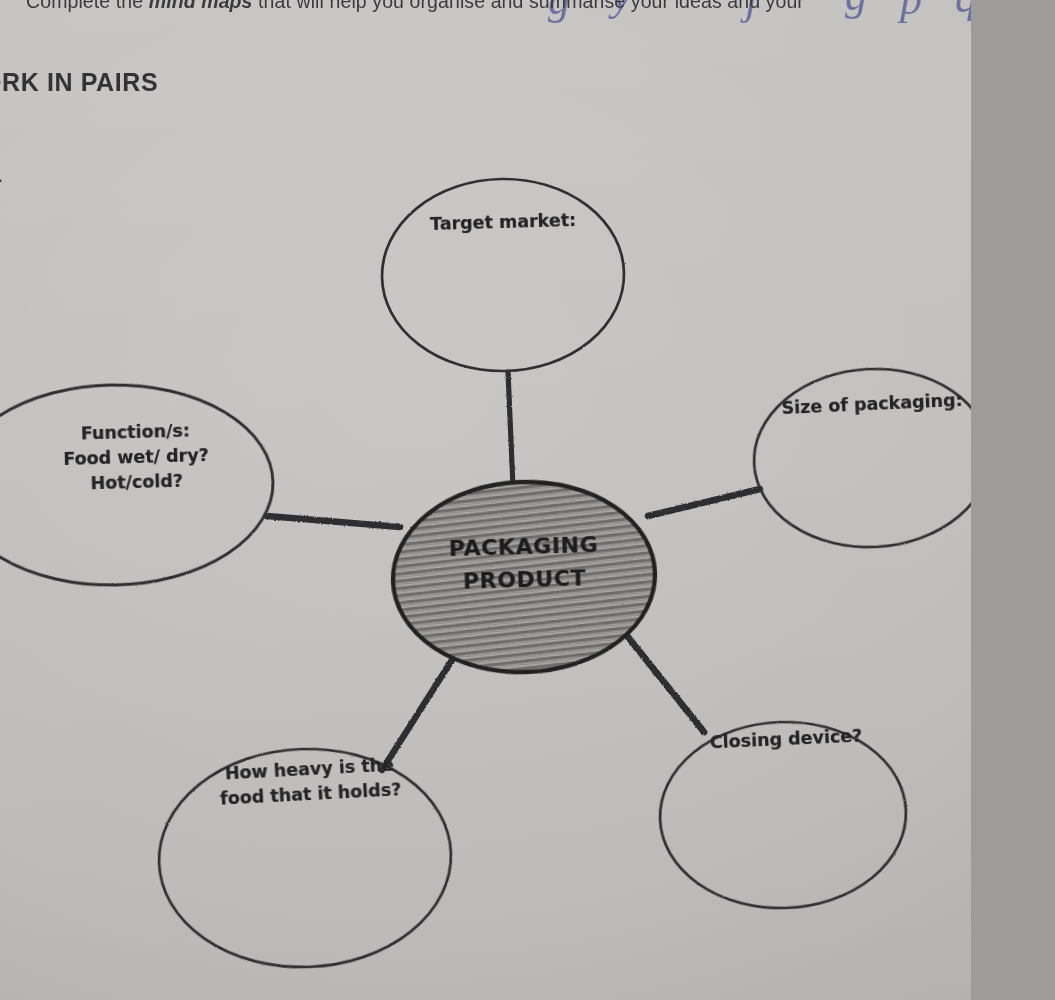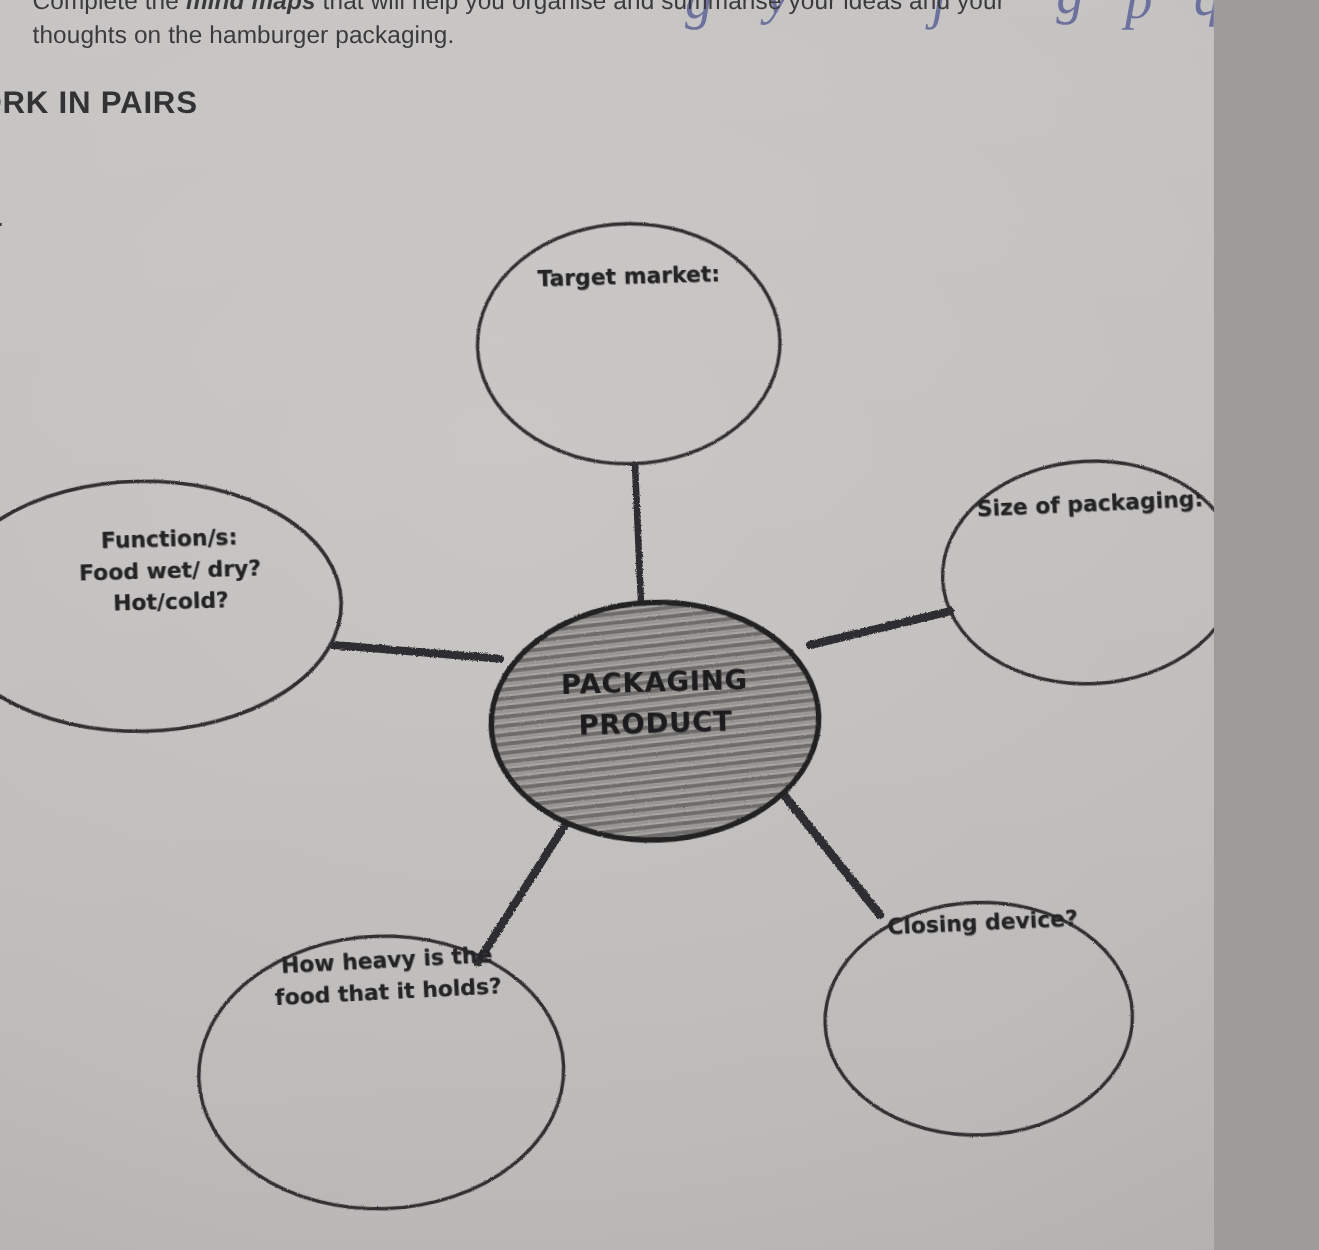--- a/index.html
+++ b/index.html
@@ -124,21 +124,20 @@
 
   <span class="ink" style="left:548px;">g</span>
   <span class="ink" style="left:612px; top:-30px;">y</span>
   <span class="ink" style="left:745px;">j</span>
   <span class="ink" style="left:845px; top:-30px;">g</span>
   <span class="ink" style="left:900px;">p</span>
   <span class="ink" style="left:955px; top:-28px;">q</span>
 
   <div class="print-text" id="instr-line1"><span>Complete the </span><span class="bold">mind maps</span><span> that will help you organise and summarise your ideas and your</span></div>
 
-  <div class="print-text" id="instr-line2">thoughts on the hamburger packaging.</div>
 
   <div class="print-text" id="work-heading">ORK IN PAIRS</div>
 
   <div id="margin-dot">.</div>
   <div id="edge-in">IN</div>
   <div id="edge-one">1</div>
 
   <svg id="mindmap" viewBox="0 0 1055 1000">
     <defs>
 

